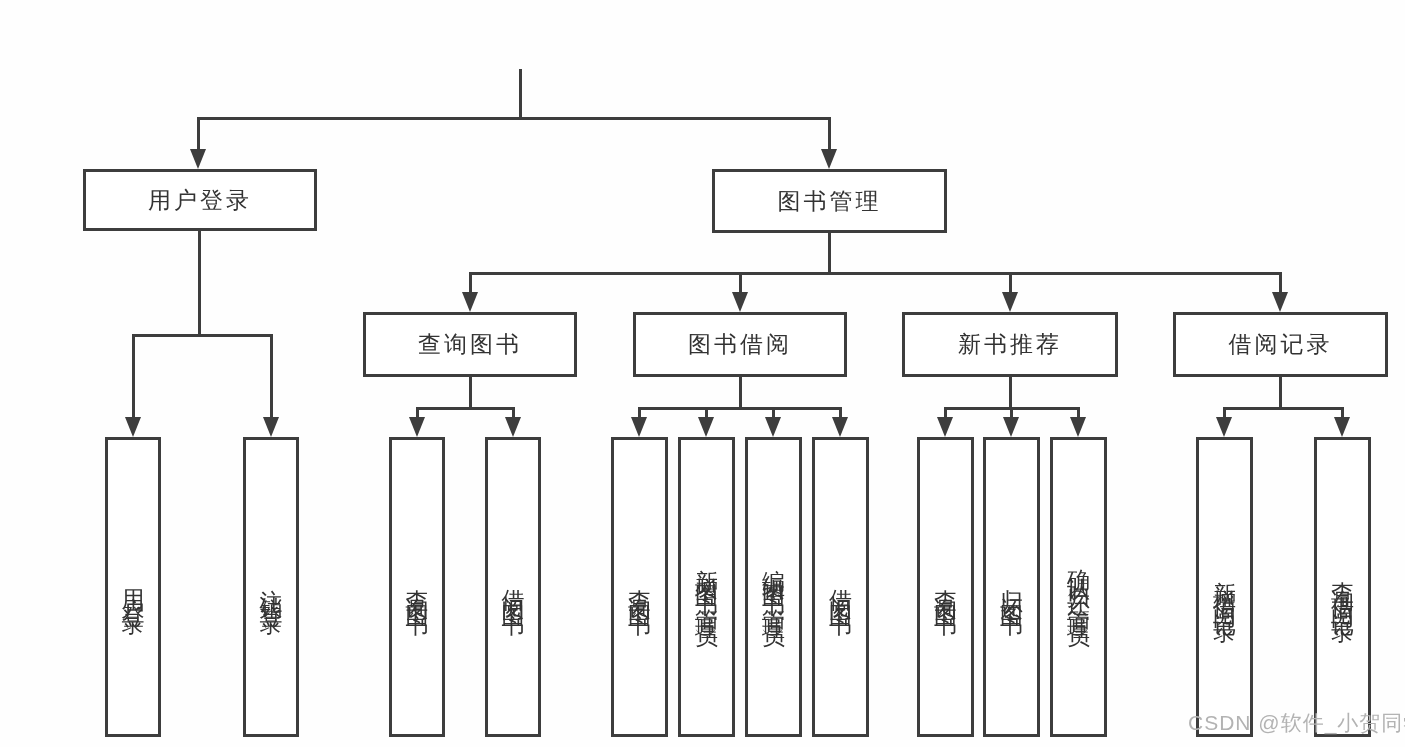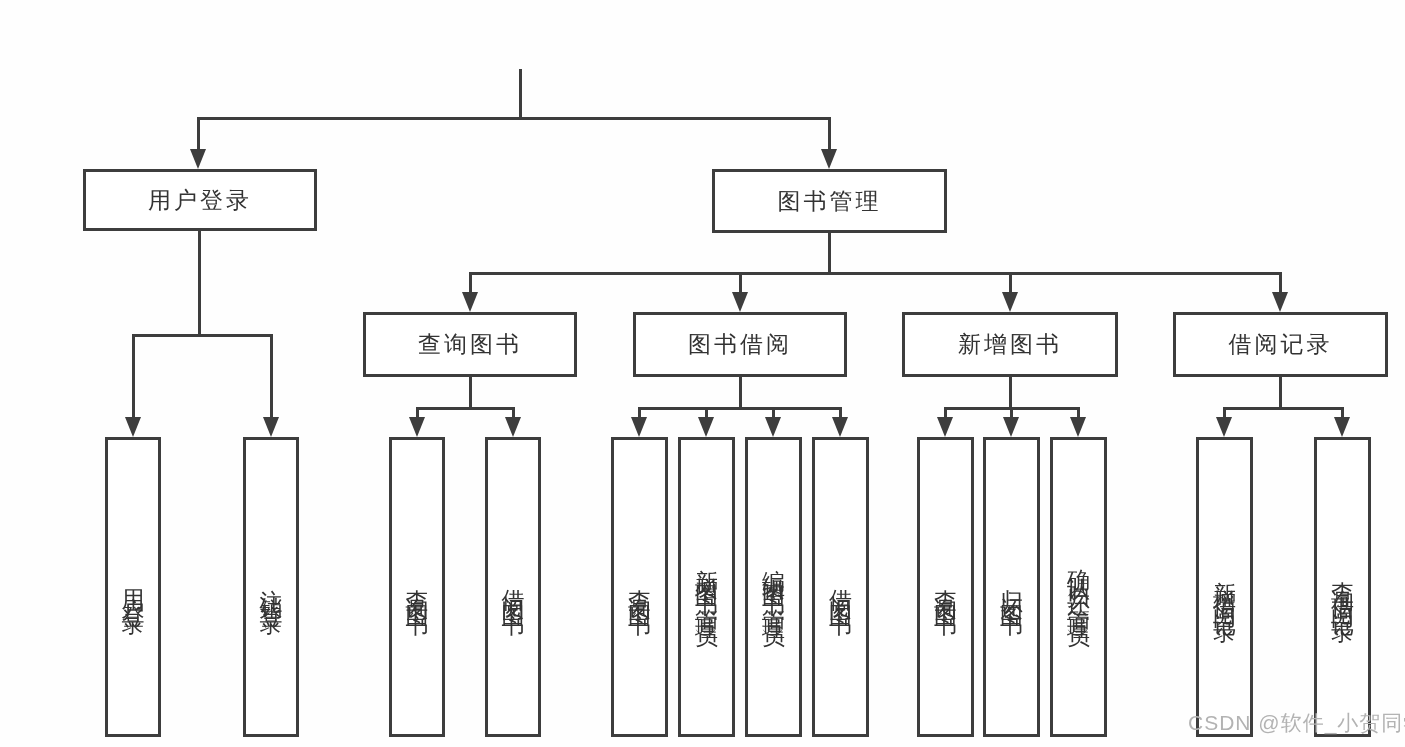--- a/index.html
+++ b/index.html
@@ -117,21 +117,21 @@
   <div class="arrow" style="left:1002px; top:274px; height:38px;"></div>
   <div class="arrow" style="left:1272px; top:274px; height:38px;"></div>
 
   <div class="node" style="left:363px; top:312px; width:214px; height:65px;">
     <span>查询图书</span>
   </div>
   <div class="node" style="left:633px; top:312px; width:214px; height:65px;">
     <span>图书借阅</span>
   </div>
   <div class="node" style="left:902px; top:312px; width:216px; height:65px;">
-    <span>新增图书</span>
+    <span>新书推荐</span>
   </div>
   <div class="node" style="left:1173px; top:312px; width:215px; height:65px;">
     <span>借阅记录</span>
   </div>
 
   <div class="vline" style="left:469px; top:377px; height:32px;"></div>
   <div class="hline" style="left:416px; top:407px; width:99px;"></div>
   <div class="arrow" style="left:409px; top:409px; height:28px;"></div>
   <div class="arrow" style="left:505px; top:409px; height:28px;"></div>
 

